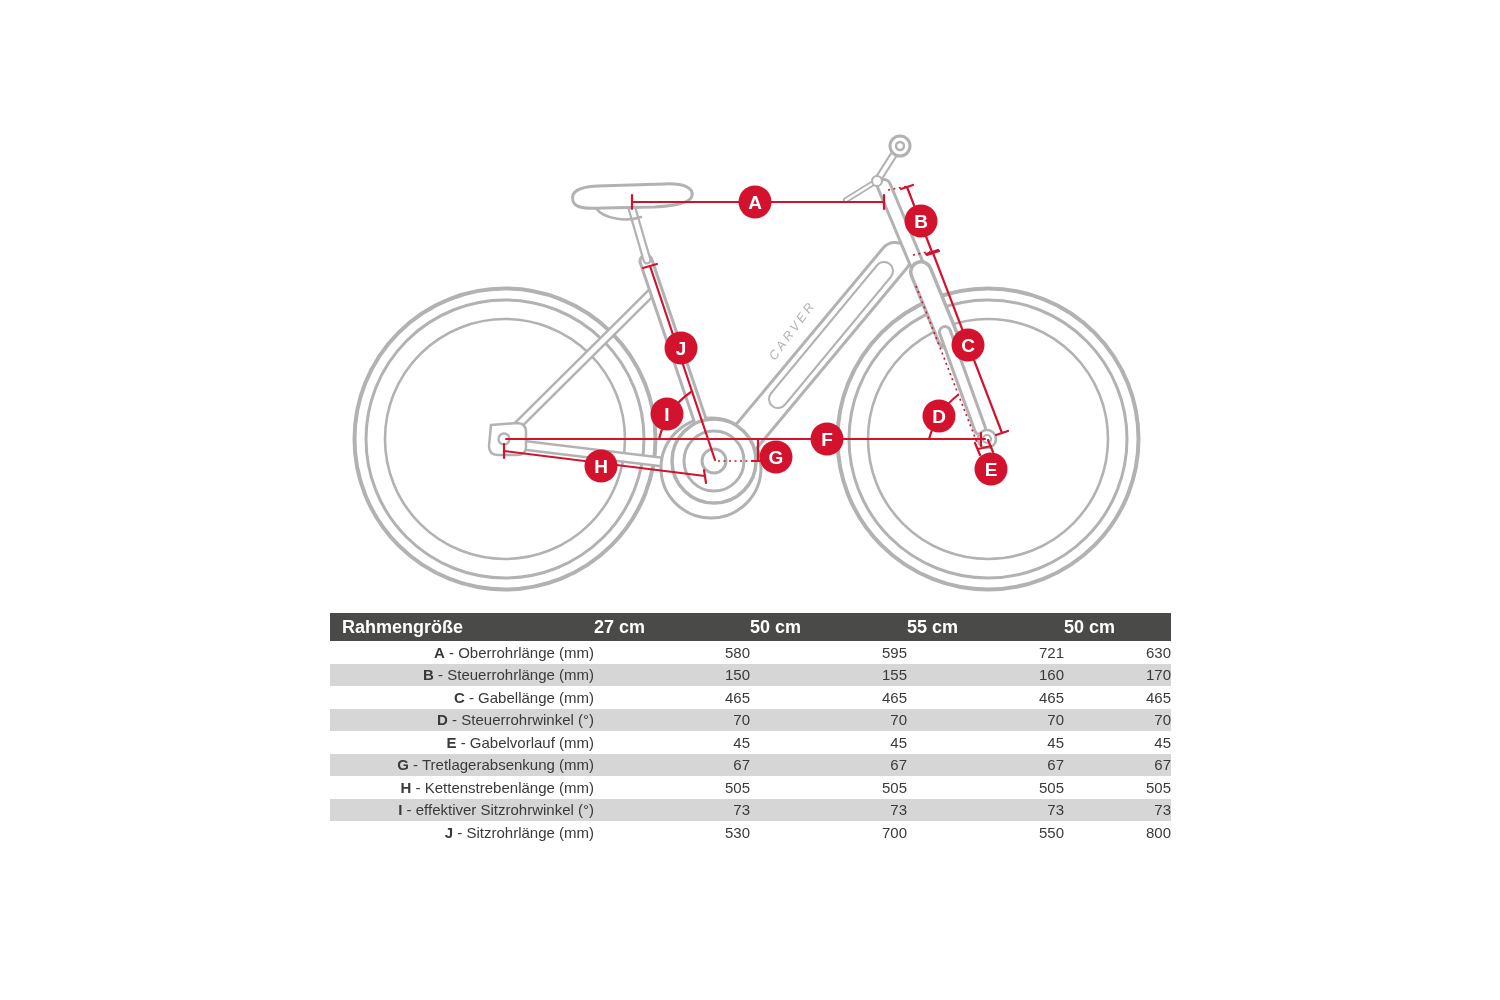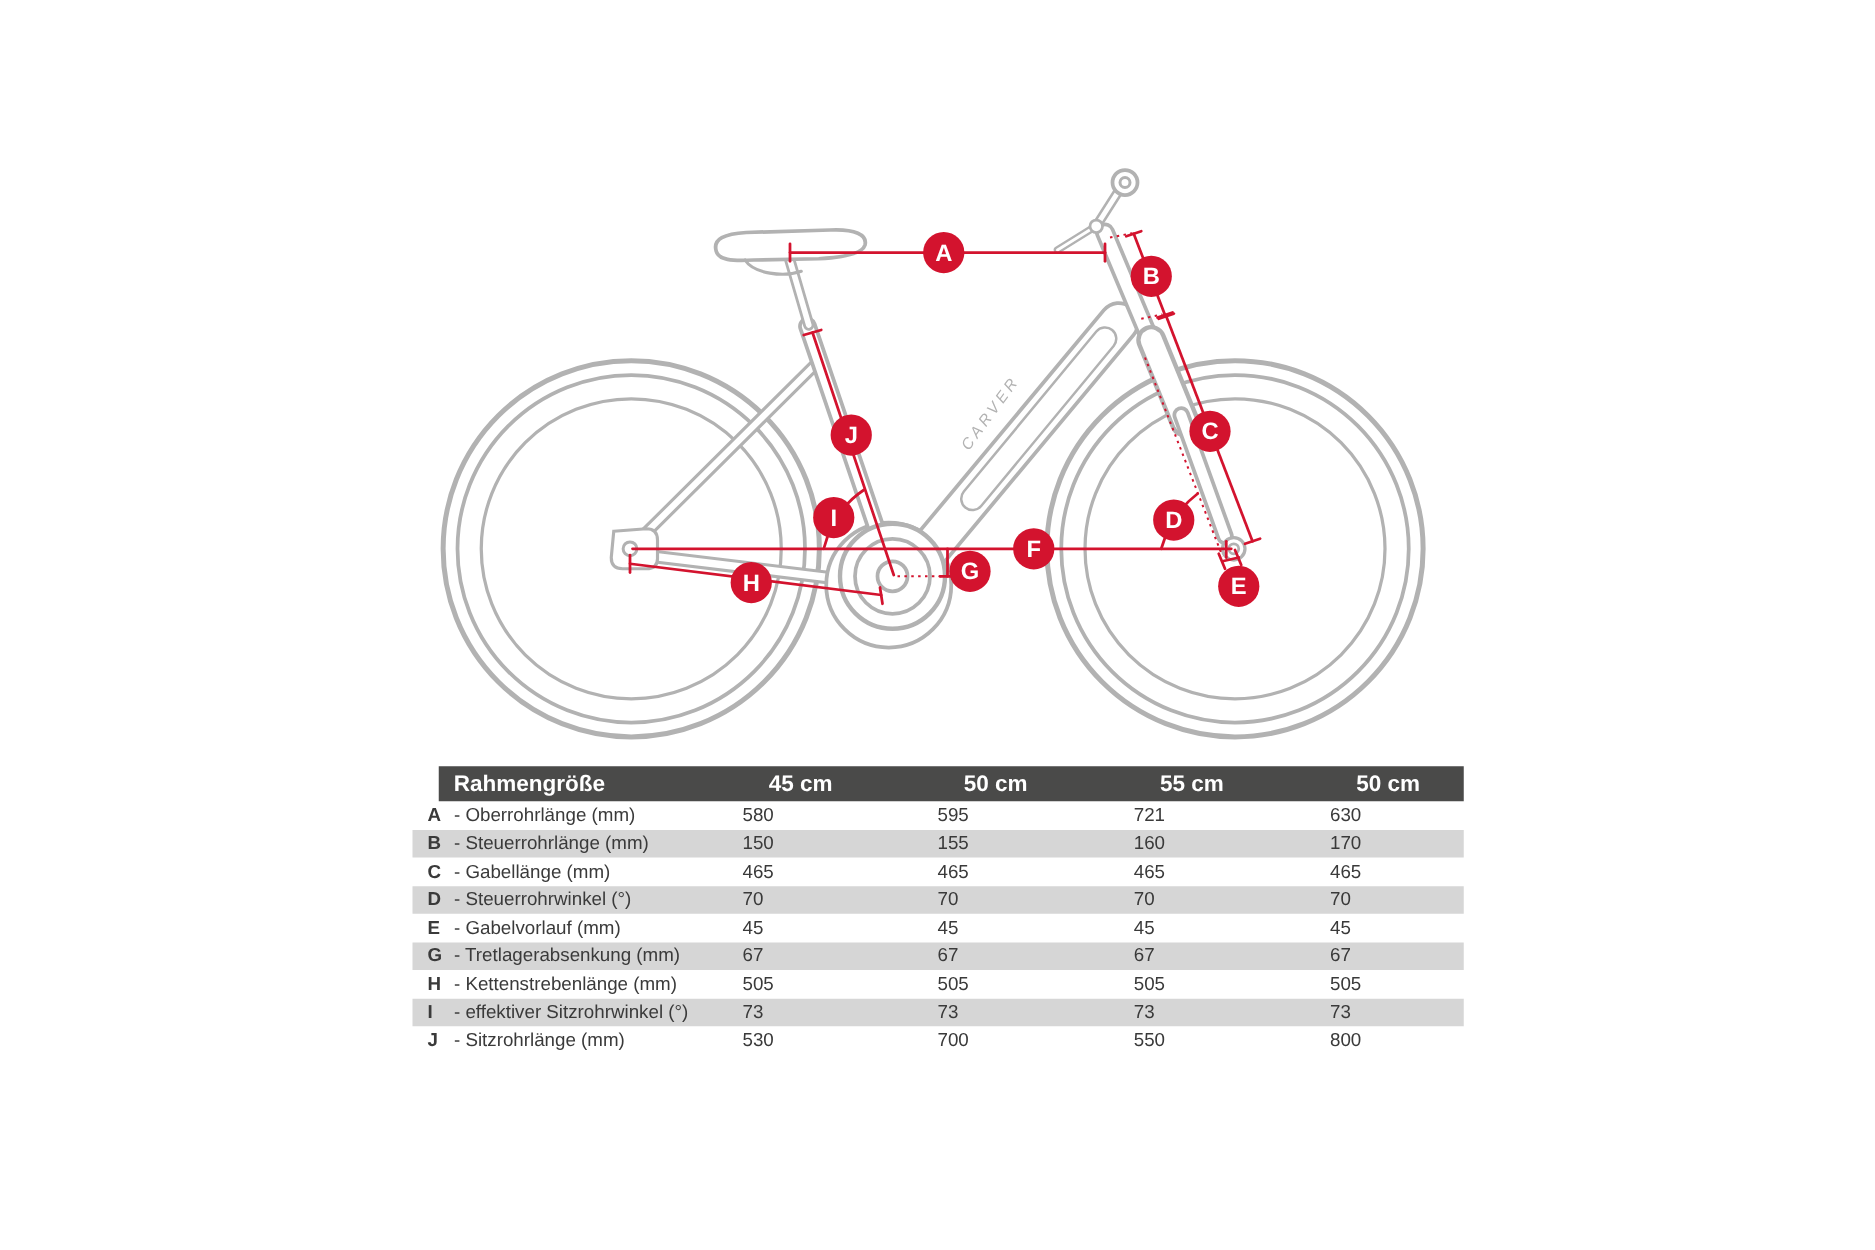--- a/index.html
+++ b/index.html
@@ -16,23 +16,23 @@
 
   .m{stroke:#d3132e;stroke-width:2.2;fill:none;stroke-linecap:round;}
   .md{stroke:#d3132e;stroke-width:1.6;fill:none;stroke-dasharray:2 3.5;}
   .lbl-txt{fill:#ffffff;font-size:19px;font-weight:bold;text-anchor:middle;
            font-family:"Liberation Sans",sans-serif;}
 
   
   .geo-table{position:absolute;left:330px;top:613px;width:841px;}
   .gt-header{display:grid;grid-template-columns:264px 156px 157px 157px 107px;
              background:#4a4a49;color:#fff;font-weight:bold;font-size:18px;
-             height:28px;align-items:center;margin-left:21px;}
+             height:28px;align-items:center;}
   .gt-row{display:grid;grid-template-columns:264px 156px 157px 157px 107px;
-          height:22.5px;align-items:center;font-size:15px;color:#3a3a3a;}
+          height:22.5px;align-items:center;font-size:15px;color:#3a3a3a;text-align:right;}
   .gt-row:nth-child(even){background:#d6d6d6;}
   .gt-cell.label{padding-left:12px;white-space:nowrap;}
   .gt-cell.val{white-space:nowrap;}
   .gt-row .gt-cell.label b{display:inline-block;width:17px;font-weight:700;}
 </style>
 </head>
 <body>
 
 <div class="canvas">
 
@@ -225,21 +225,21 @@
           <circle cx="681" cy="348" r="16.5" fill="#d3132e"></circle>
           <text x="681" y="354.5" class="lbl-txt">J</text>
         </g>
       </g>
   </svg>
 
   <div class="geo-table">
     <div class="gt-header">
       <div class="gt-cell label">Rahmengröße</div>
 
-    <div class="gt-cell val">45 cm</div>
+    <div class="gt-cell val">27 cm</div>
         <div class="gt-cell val">50 cm</div>
         <div class="gt-cell val">55 cm</div>
         <div class="gt-cell val">50 cm</div>
       </div>
     <div class="gt-body">
         <div class="gt-row">
           <div class="gt-cell label"><b>A</b><span> - Oberrohrlänge (mm)</span></div>
           <div class="gt-cell val">580</div>
           <div class="gt-cell val">595</div>
           <div class="gt-cell val">721</div>

